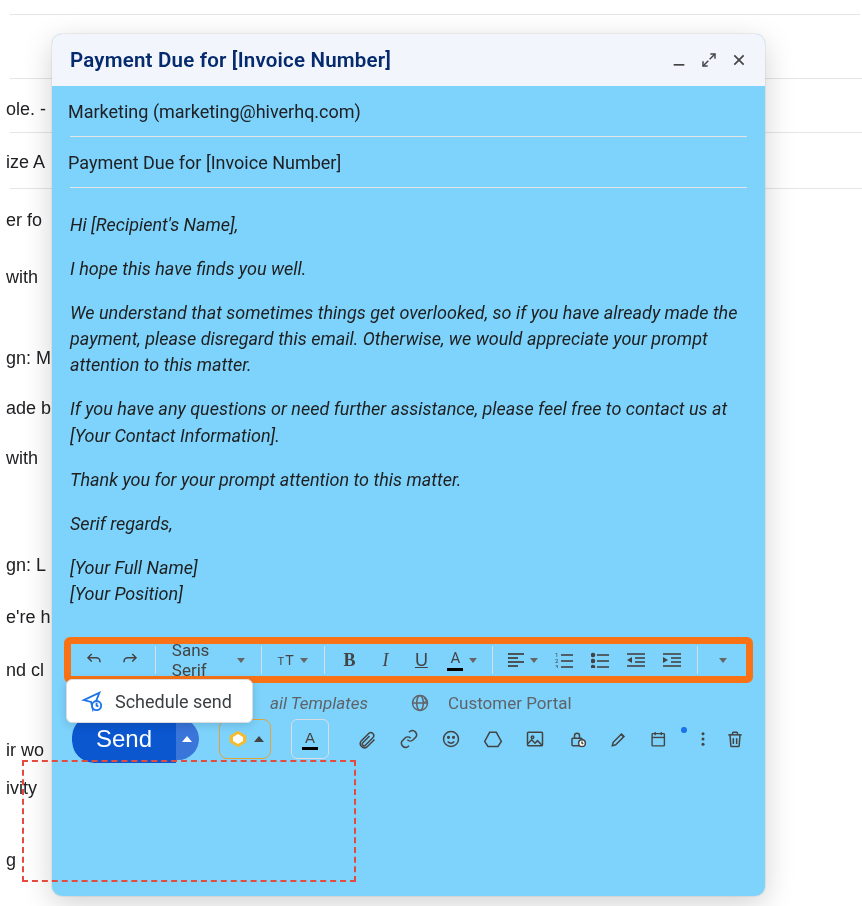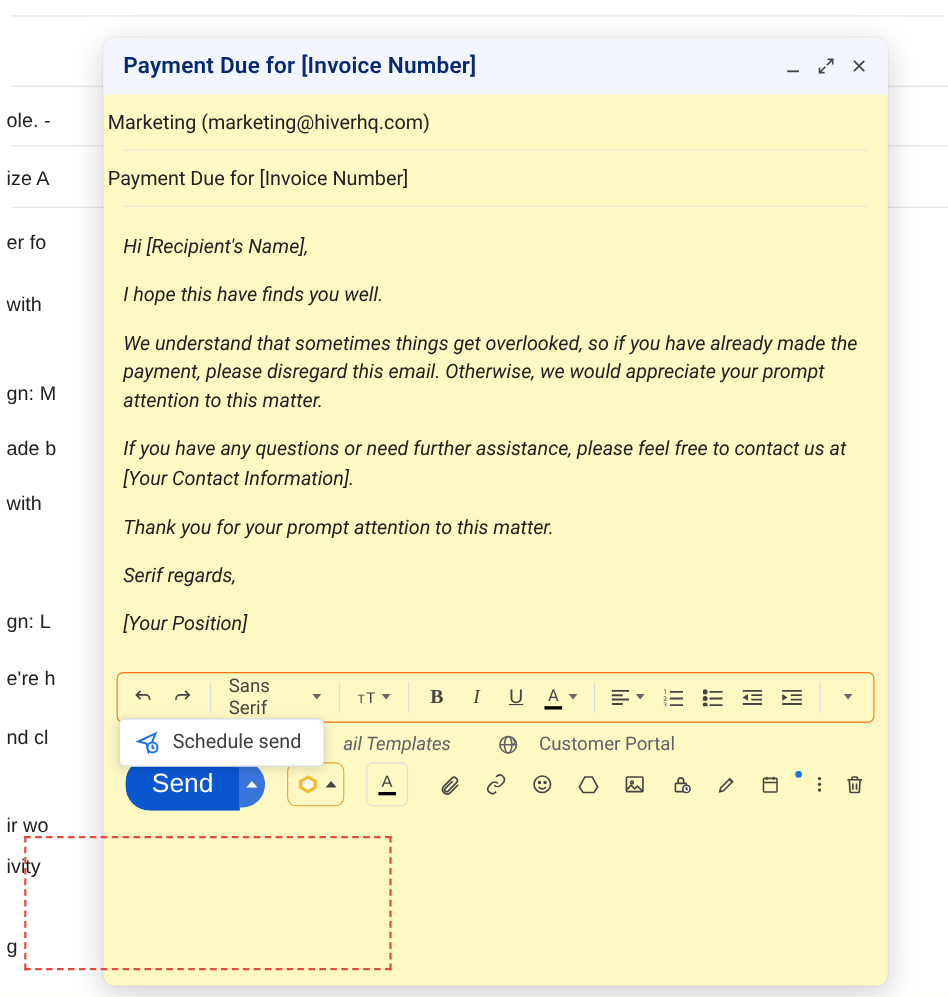--- a/index.html
+++ b/index.html
@@ -6,47 +6,46 @@
   html, body { margin: 0; padding: 0; font-family: "Google Sans", Roboto, Arial, sans-serif; background: #fff; }
   body { width: 862px; height: 906px; position: relative; overflow: hidden; }
 
   
   .bg-frag { position: absolute; color: #202124; font-size: 18px; font-family: Arial, sans-serif; }
   .bg-row { position: absolute; left: 0; right: 0; border-top: 1px solid #e5e5e5; }
 
   .compose-window {
     position: absolute;
     top: 34px; left: 52px; width: 713px; height: 862px;
-    background: #fef9c3;
+    background: #7dd3fc;
     border-radius: 10px;
     box-shadow: 0 0 0 1px rgba(0,0,0,0.05), 0 8px 30px rgba(0,0,0,0.18);
     display: flex; flex-direction: column;
     overflow: visible;
-    margin-left: 42px;
   }
   .compose-header {
     background: #f2f6fc;
     border-radius: 10px 10px 0 0;
     padding: 14px 18px;
     display: flex; align-items: center; justify-content: space-between;
   }
   .compose-title { color: #052a6e; font-size: 20.5px; font-weight: 600; letter-spacing: .2px; }
   .header-icons { display: flex; gap: 14px; align-items: center; color: #444; }
   .header-icons span { cursor: pointer; display: inline-flex; }
 
-  .field-row { padding: 15px 4px 14px; font-size: 18px; color: #202124; }
+  .field-row { padding: 15px 16px 14px; font-size: 18px; color: #202124; }
   .divider { height:1px; background:#e5e5e5; margin:0 18px; }
 
   .body-area { padding: 24px 18px 6px; font-size: 18px; line-height: 1.45; color:#1f1f1f; flex: 0 0 auto; font-style: italic; }
   .body-area p { margin: 0 0 18px; }
   .body-area .tight { margin: 0; }
 
   .toolbar-wrap { padding: 6px 12px; }
   .toolbar {
-    border: 1px solid #f97316; border-radius: 6px;
+    border: 7px solid #f97316; border-radius: 6px;
     display: flex; align-items: center; height: 46px; padding: 0 6px;
     gap: 2px;
     font-size: 15px; color:#444;
   }
   .tb-btn { display:inline-flex; align-items:center; justify-content:center; min-width:34px; height:34px; border-radius:4px; cursor:pointer;}
   .tb-sep { width:1px; height:28px; background:#dadce0; margin:0 6px;}
   .font-picker { display:flex; align-items:center; gap:6px; padding:0 8px; cursor:pointer; font-size:17px; color:#444;}
   .caret { width:0; height:0; border-left:4px solid transparent; border-right:4px solid transparent; border-top:5px solid #666; display:inline-block;}
 
   .actions-row { display:flex; align-items:center; gap:22px; padding: 14px 20px 0; font-size:17px; color:#5f6368; }
@@ -153,20 +152,21 @@
   <div class="field-row">Payment Due for [Invoice Number]</div>
   <div class="divider"></div>
 
   <div class="body-area">
     <p>Hi [Recipient's Name],</p>
     <p>I hope this have finds you well.</p>
     <p>We understand that sometimes things get overlooked, so if you have already made the payment, please disregard this email. Otherwise, we would appreciate your prompt attention to this matter.</p>
     <p>If you have any questions or need further assistance, please feel free to contact us at [Your Contact Information].</p>
     <p>Thank you for your prompt attention to this matter.</p>
     <p>Serif regards,</p>
+    <p class="tight">[Your Full Name]</p>
     <p class="tight" style="margin-bottom:18px">[Your Position]</p>
   </div>
 
   <div class="toolbar-wrap">
     <div class="toolbar">
       <div class="tb-btn">
         <svg width="18" height="18" viewBox="0 0 24 24" fill="none" stroke="#444" stroke-width="2">
             <path d="M9 14l-5-5 5-5"></path>
             <path d="M4 9h11a5 5 0 015 5v1"></path>
           </svg>

